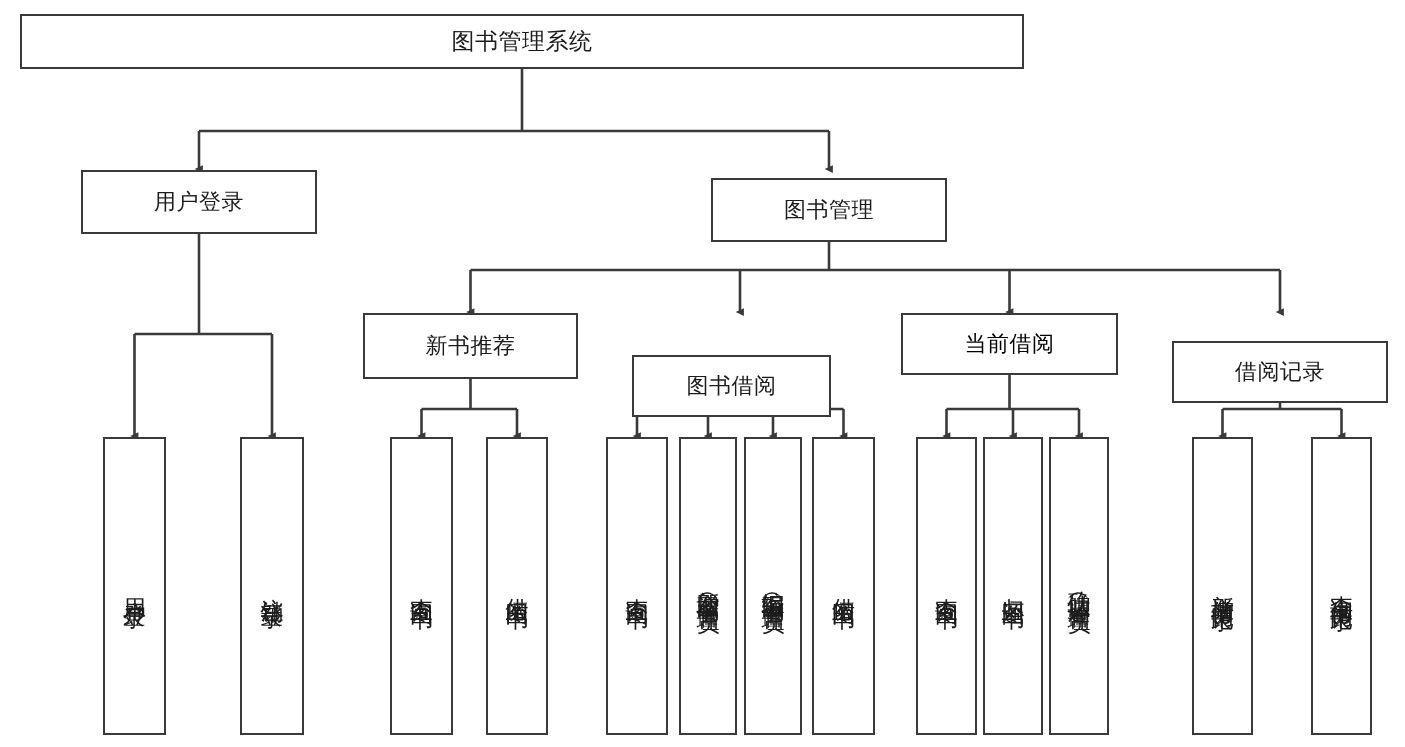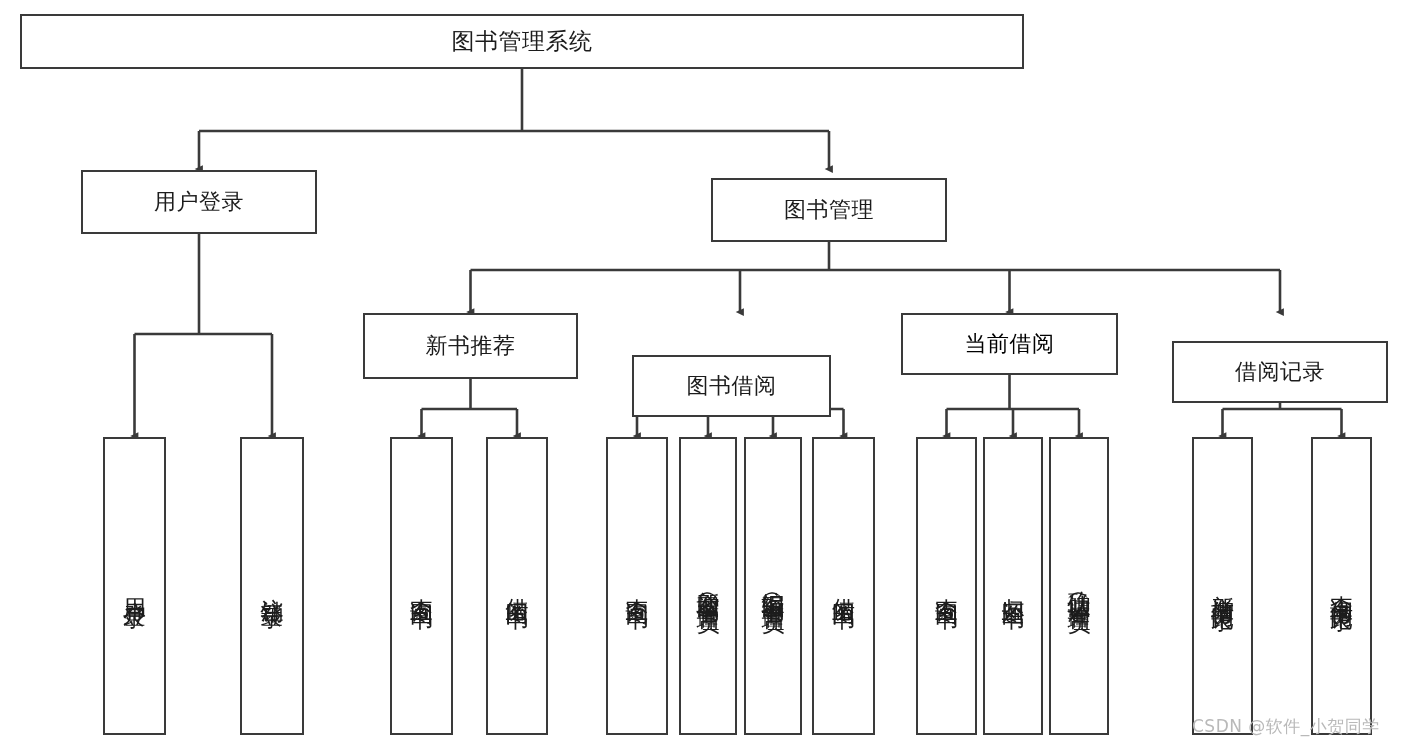--- a/index.html
+++ b/index.html
@@ -175,14 +175,13 @@
         <span class="node-label" style="color: rgb(28, 28, 28);">确认归还（管理员）</span>
       </div>
       <div class="node vertical" style="left: 1192px; top: 437px; width: 61px; height: 298px; border-color: rgb(58, 58, 58);">
         <span class="node-label" style="color: rgb(28, 28, 28);">新增借阅记录</span>
       </div>
       <div class="node vertical" style="left: 1311px; top: 437px; width: 61px; height: 298px; border-color: rgb(58, 58, 58);">
         <span class="node-label" style="color: rgb(28, 28, 28);">查询借阅记录</span>
       </div>
     </div>
 
-  <div class="watermark" style="left: 1192px; top: 715px; color: rgb(185, 185, 185);">CSDN @软件_小贺同学</div>
 </div>
 
 </body></html>

